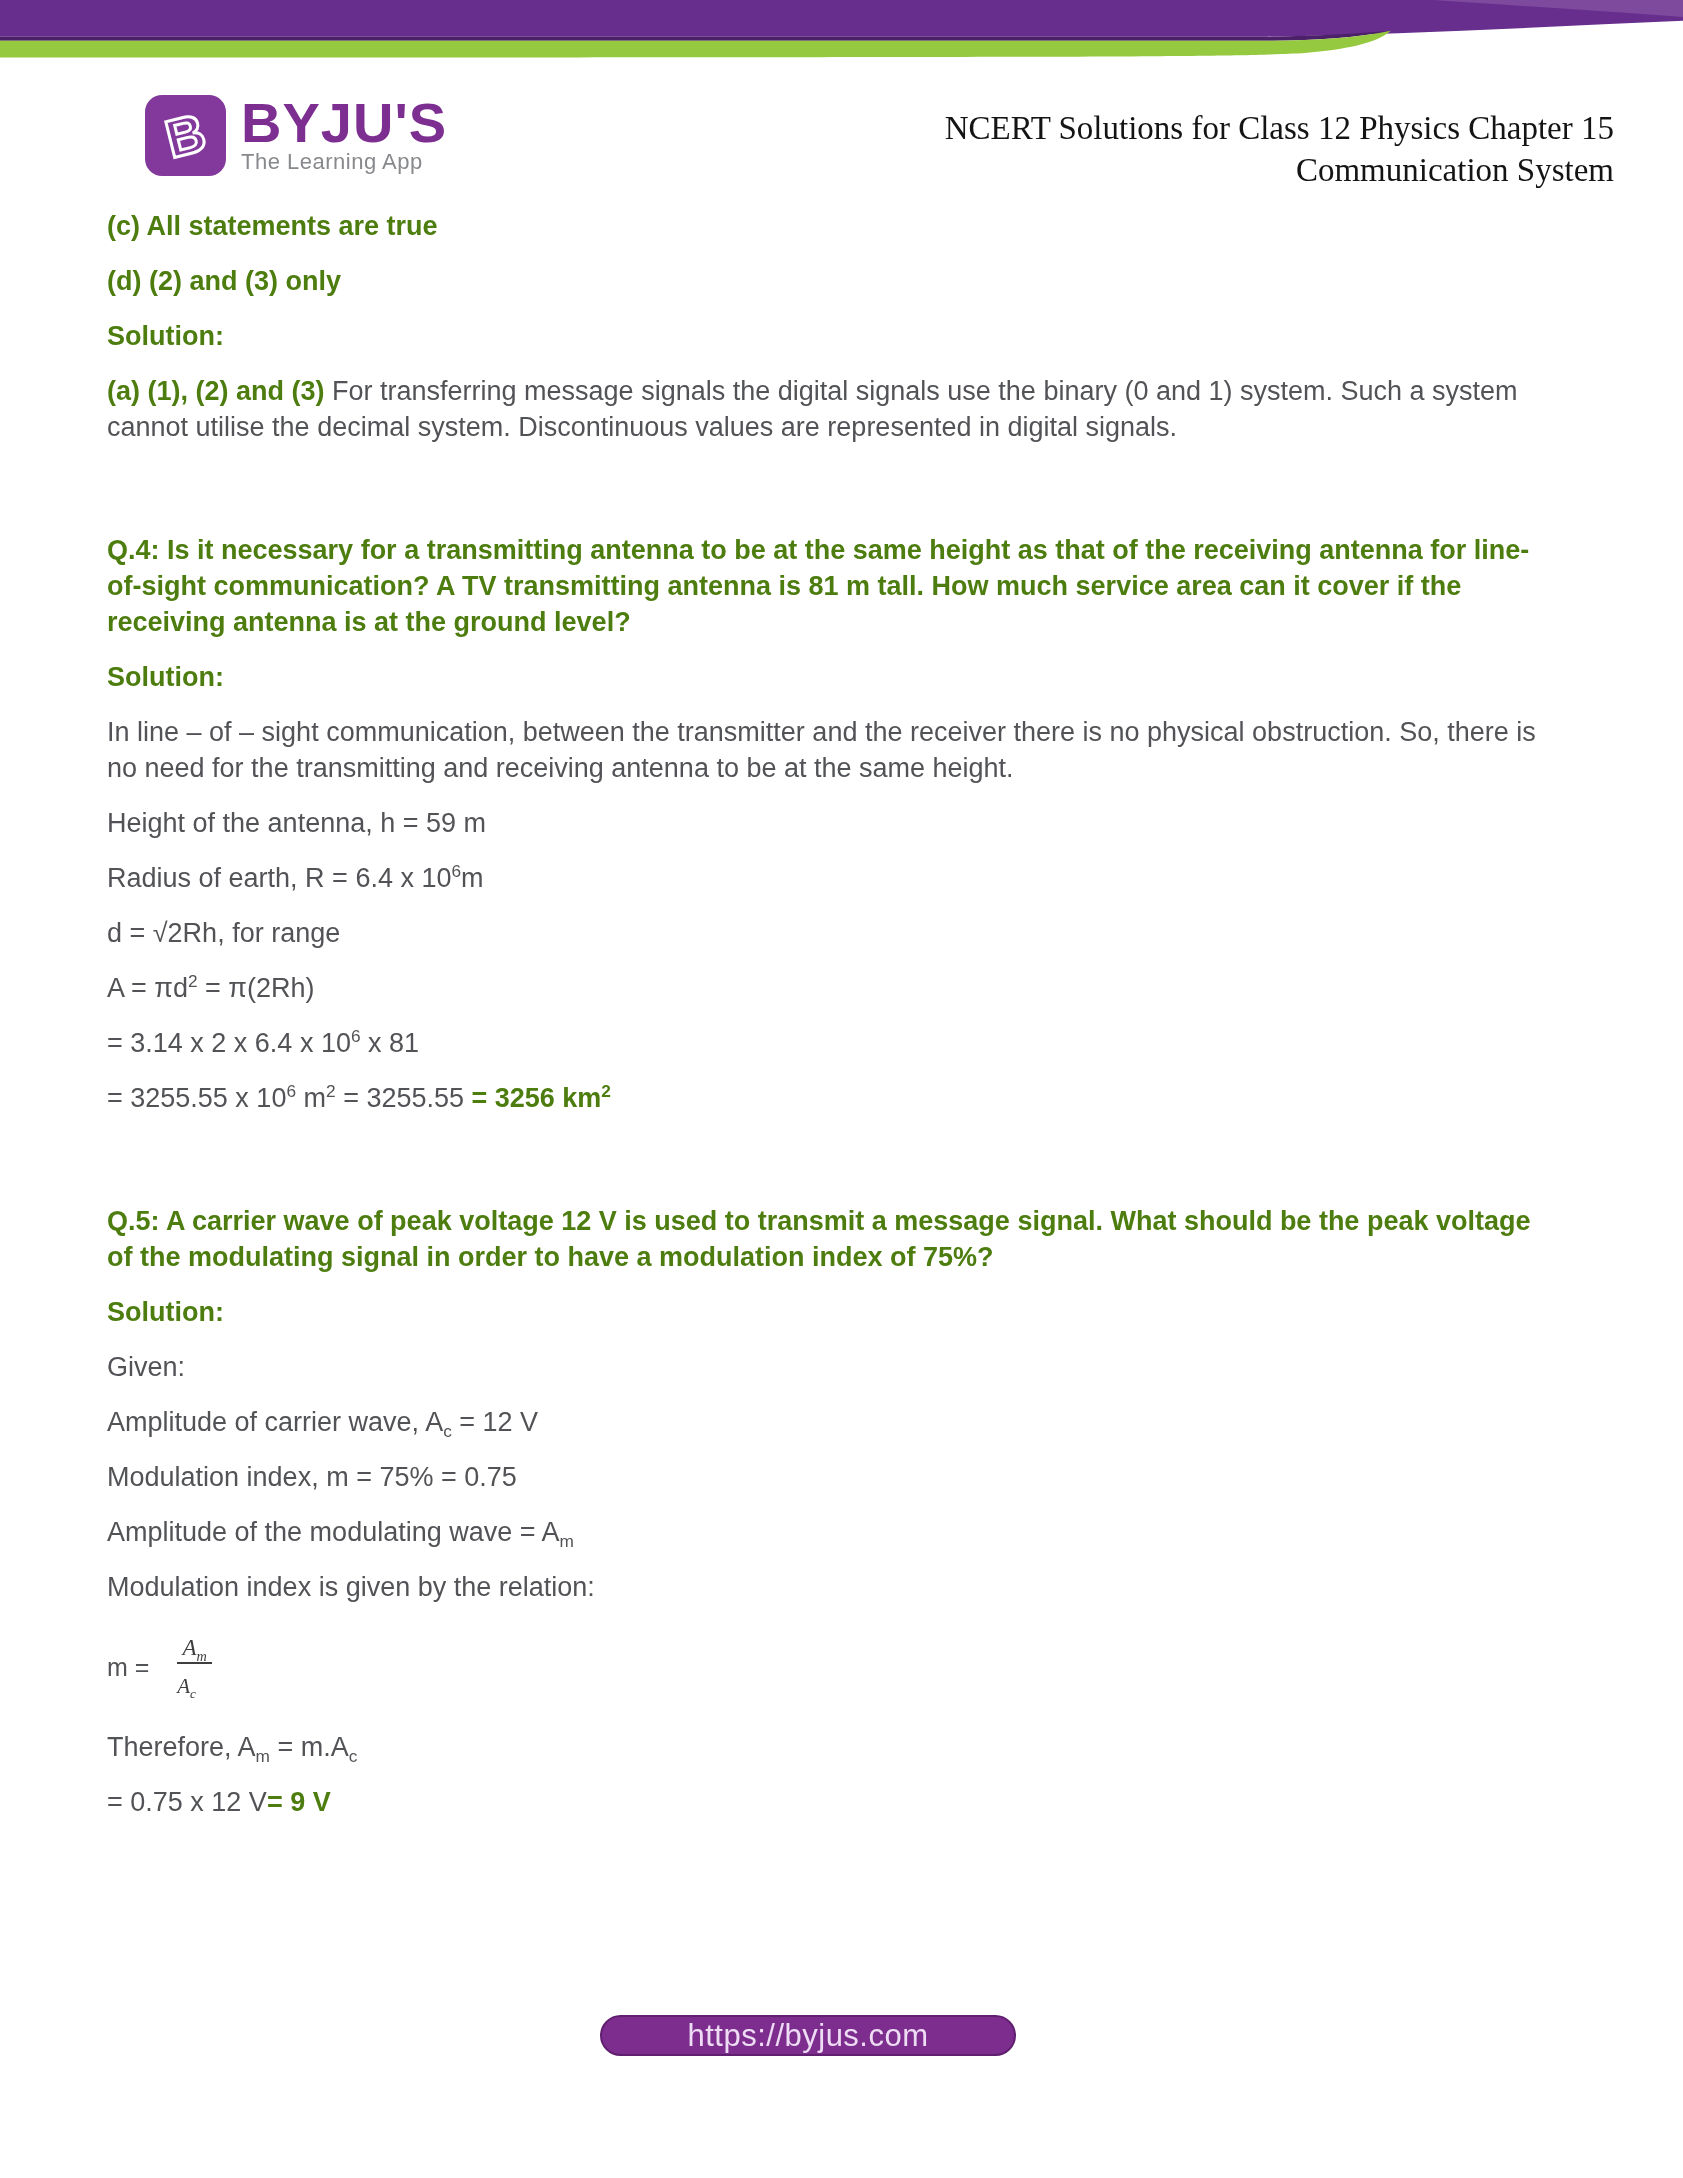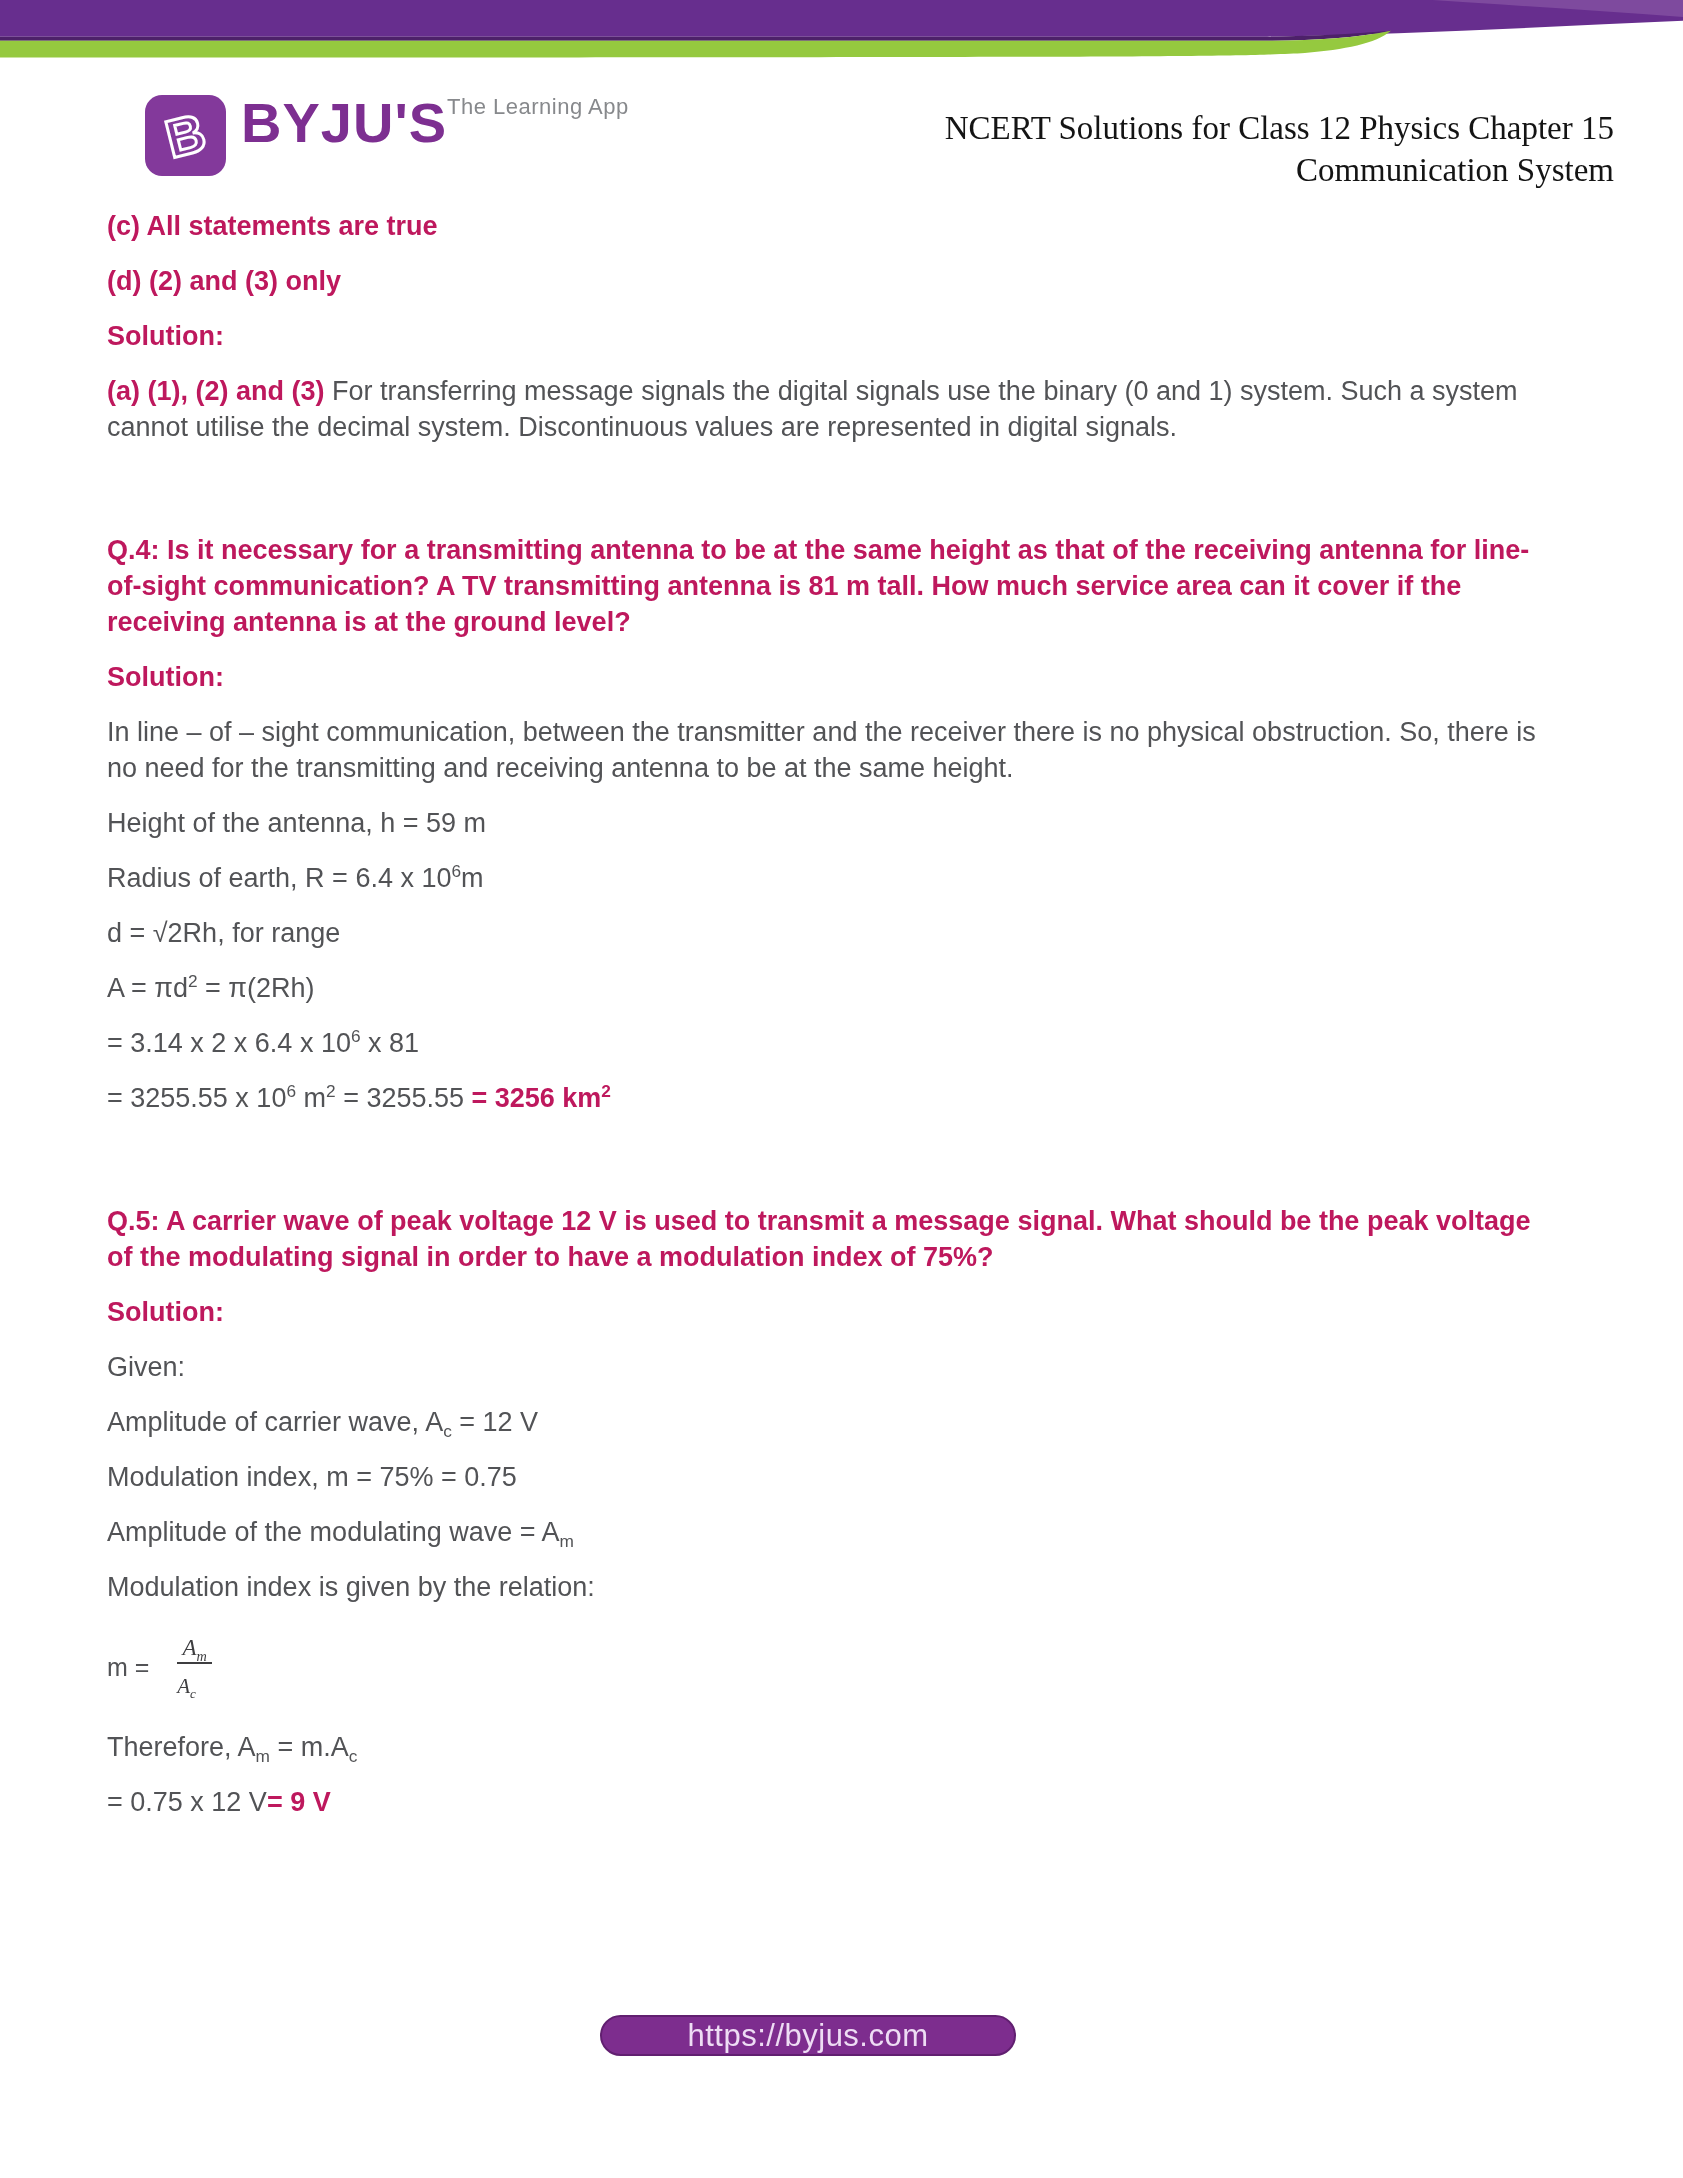--- a/index.html
+++ b/index.html
@@ -14,21 +14,21 @@
   
   .top-wave { position:absolute; top:0; left:0; display:block; }
 
   
   .logo { position:absolute; left:145px; top:95px; display:flex; gap:15px; }
   .logo-badge {
     width:81px; height:81px; border-radius:17px;
     background:#83399b; position:relative; flex:none;
   }
   .logo-badge svg { position:absolute; inset:0; }
-  .logo-col { display:flex; }
+  .logo-col { display:flex; flex-direction:column; }
   .logo-word {
     font-weight:bold; font-size:56px; line-height:55px;
     color:#7d2f91; letter-spacing:1px;
   }
   .logo-tag { font-size:22px; line-height:24px; color:#87898c; letter-spacing:0.5px; }
 
   
   .header-title {
     position:absolute; top:75px; right:69px;
     text-align:right;
@@ -38,21 +38,21 @@
     margin-top:32px;
   }
 
   
   .doc { position:absolute; left:107px; top:208px; width:1445px; }
   .para {
     font-size:27px; line-height:36px;
     color:#525356;
     margin:0 0 19px 0;
   }
-  .para .b { font-weight:bold; color:#be185d; }
+  .para .b { font-weight:bold; color:#4d7c0f; }
   .para sup, .para sub { font-size:64%; line-height:0; }
   .question { margin-top:87px; }
 
   
   .formula { display:flex; align-items:center; gap:12px; margin:26px 0 27px 0; min-height:71px; }
   .f-lead { font-size:25px; color:#525356; }
   .frac {
     display:inline-flex; flex-direction:column; align-items:center;
     font-family:"Liberation Serif", serif; font-style:italic; color:#3e3e40;
   }

